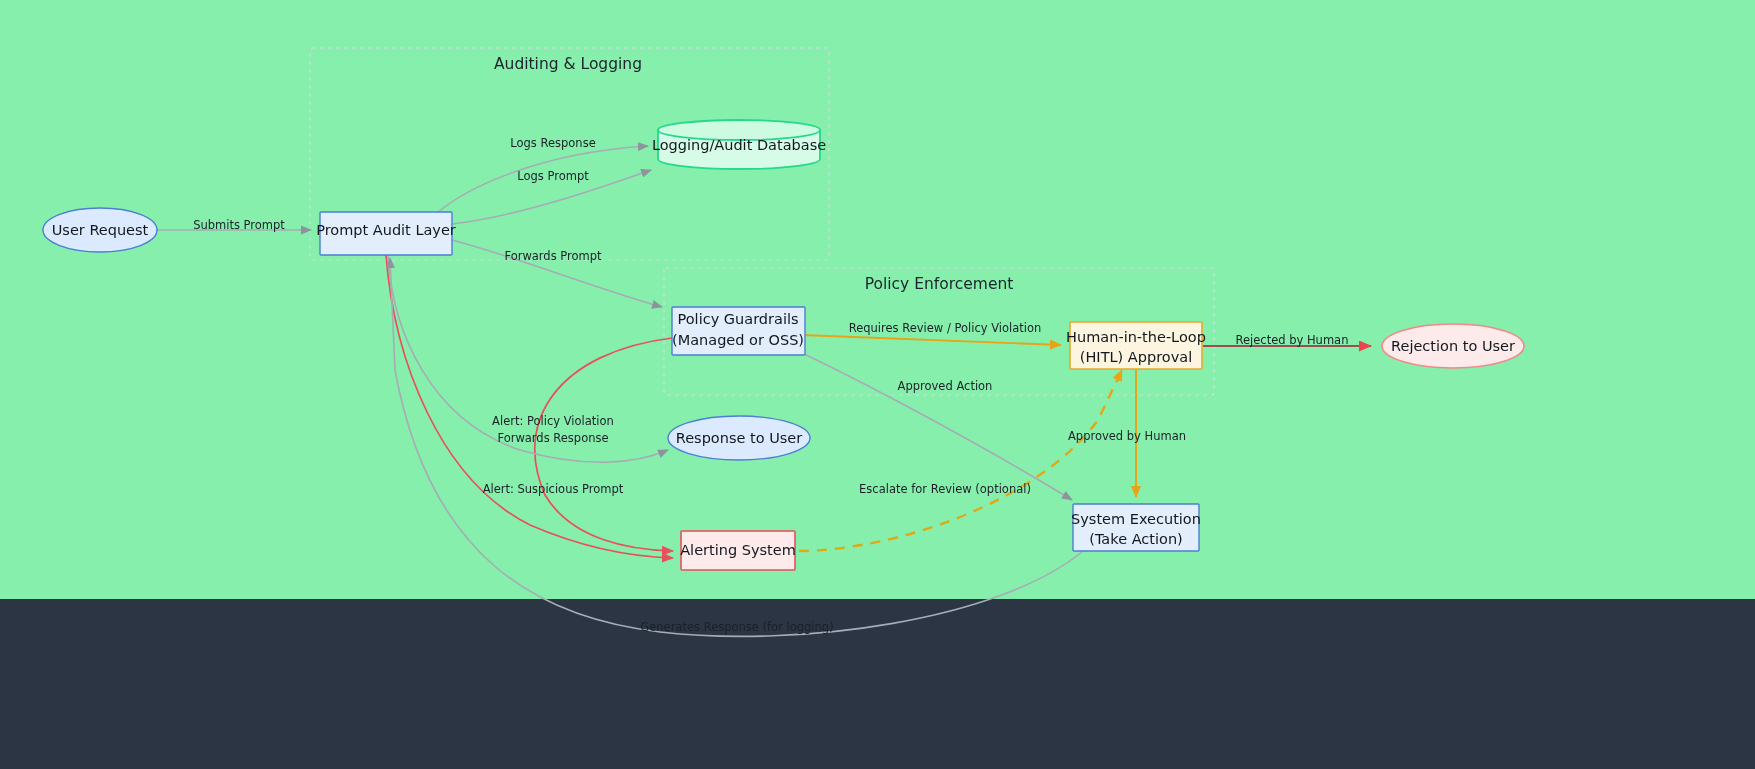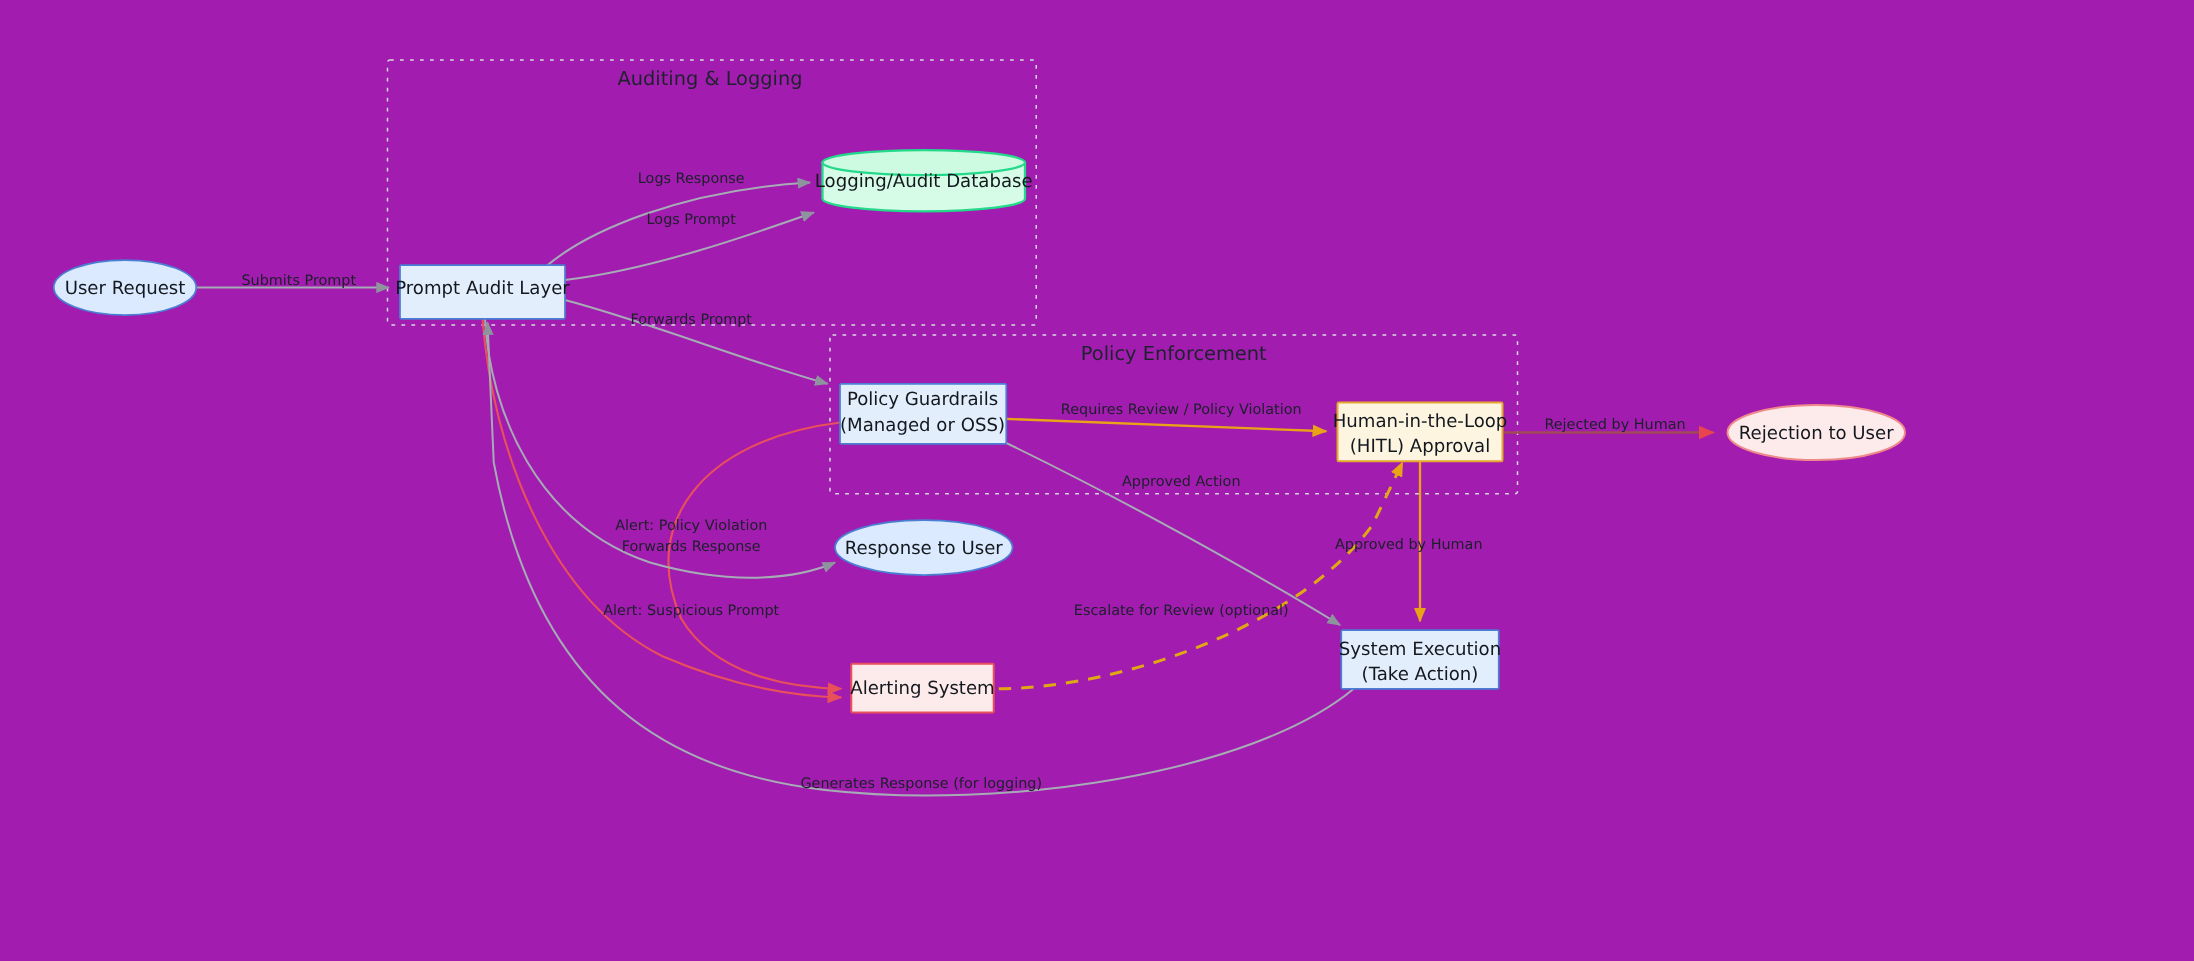--- a/index.html
+++ b/index.html
@@ -9,22 +9,22 @@
   }
   body {
     width: 1755px;
     height: 769px;
     overflow: hidden;
     font-family: "DejaVu Sans", sans-serif;
   }
   #stage {
     position: relative;
     width: 1755px;
-    height: 769px;
-    background: #a21caf;
+    height: 599px;
+    background: #86efac;
   }
   svg#diagram {
     position: absolute;
     left: 0;
     top: 0;
     width: 1755px;
     height: 769px;
     display: block;
   }
   .node-label {

